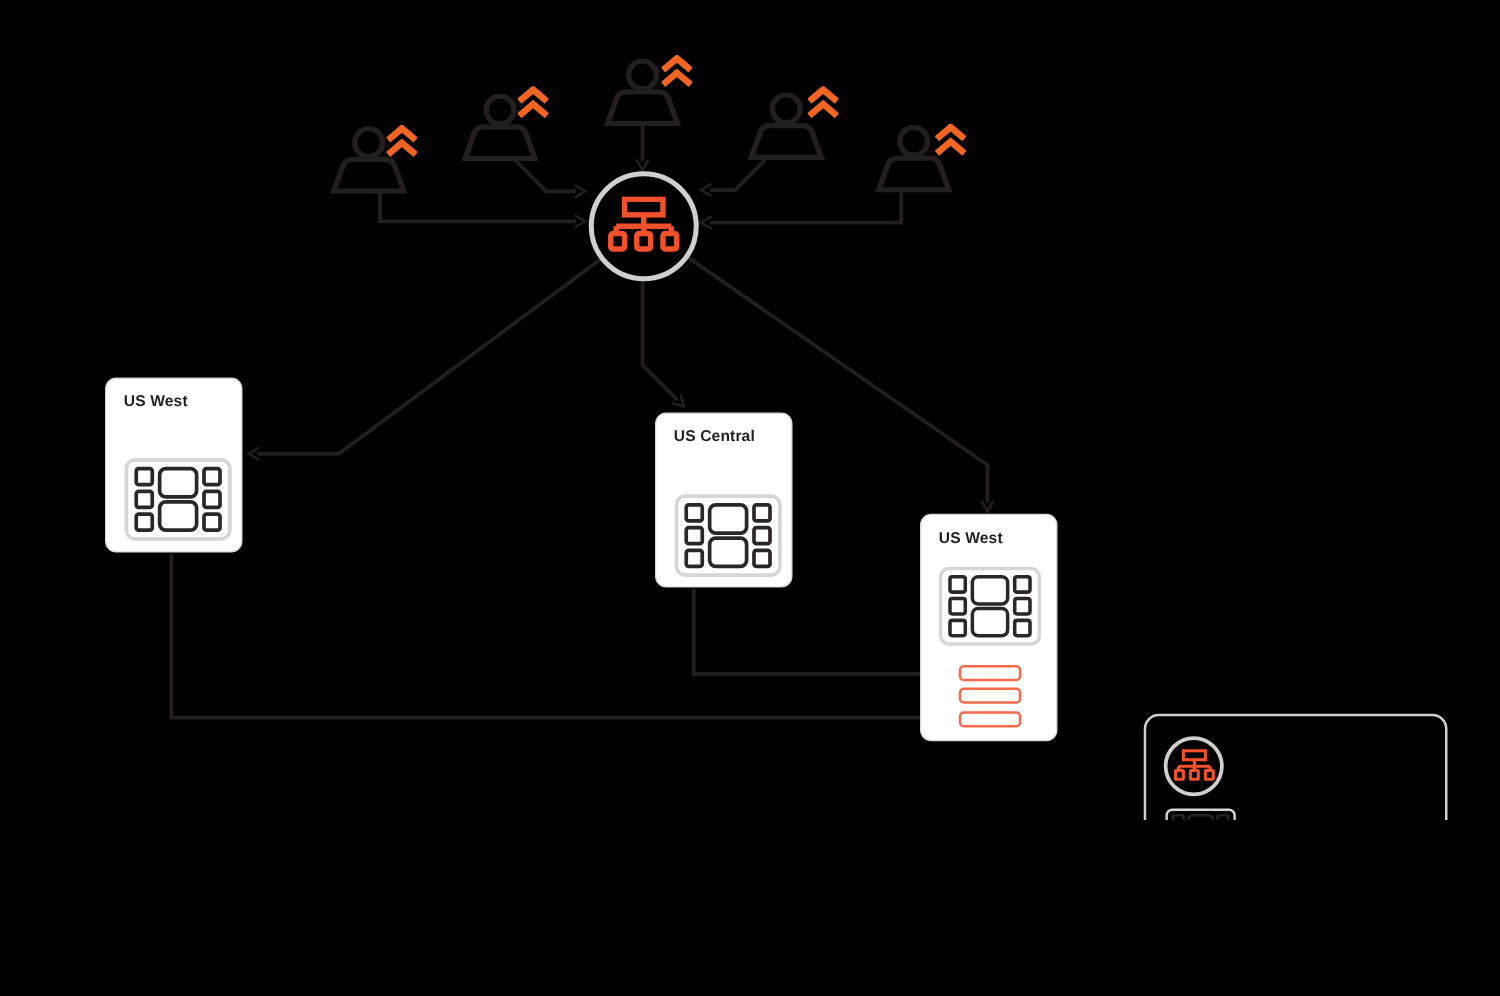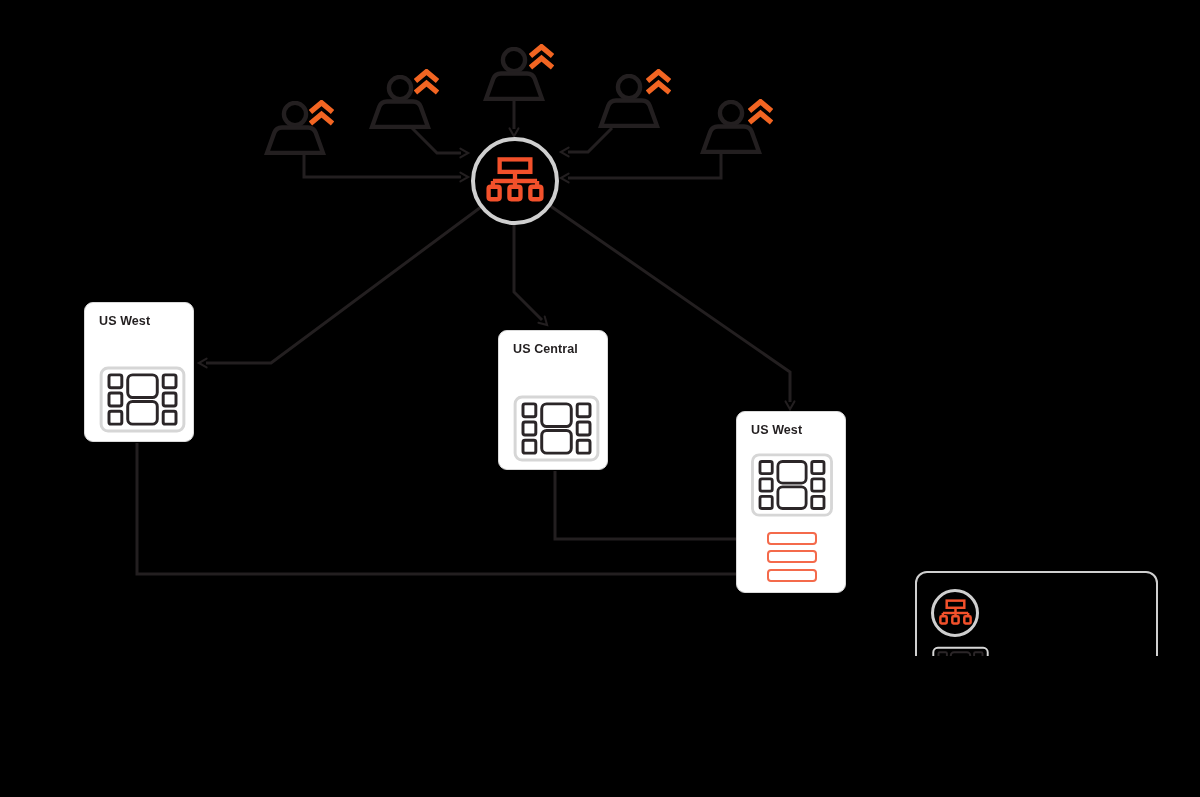--- a/index.html
+++ b/index.html
@@ -160,21 +160,21 @@
       </svg>
   </div>
 
   <div class="abs region" style="left:84px;top:302px;width:110px;height:140px">
     <div class="region-title">US West</div>
     <svg class="abs" style="left:14px;top:63px" width="87" height="67">
         <use href="#icon-server"></use>
       </svg>
   </div>
 
-  <div class="abs region" style="left:498px;top:330px;width:110px;height:140px">
+  <div class="abs region" style="left:524px;top:330px;width:110px;height:140px">
     <div class="region-title">US Central</div>
     <svg class="abs" style="left:14px;top:64px" width="87" height="67">
         <use href="#icon-server"></use>
       </svg>
   </div>
 
   <div class="abs region" style="left:736px;top:411px;width:110px;height:182px">
     <div class="region-title">US West</div>
     <svg class="abs" style="left:11px;top:41px" width="88" height="64">
         <use href="#icon-server"></use>

